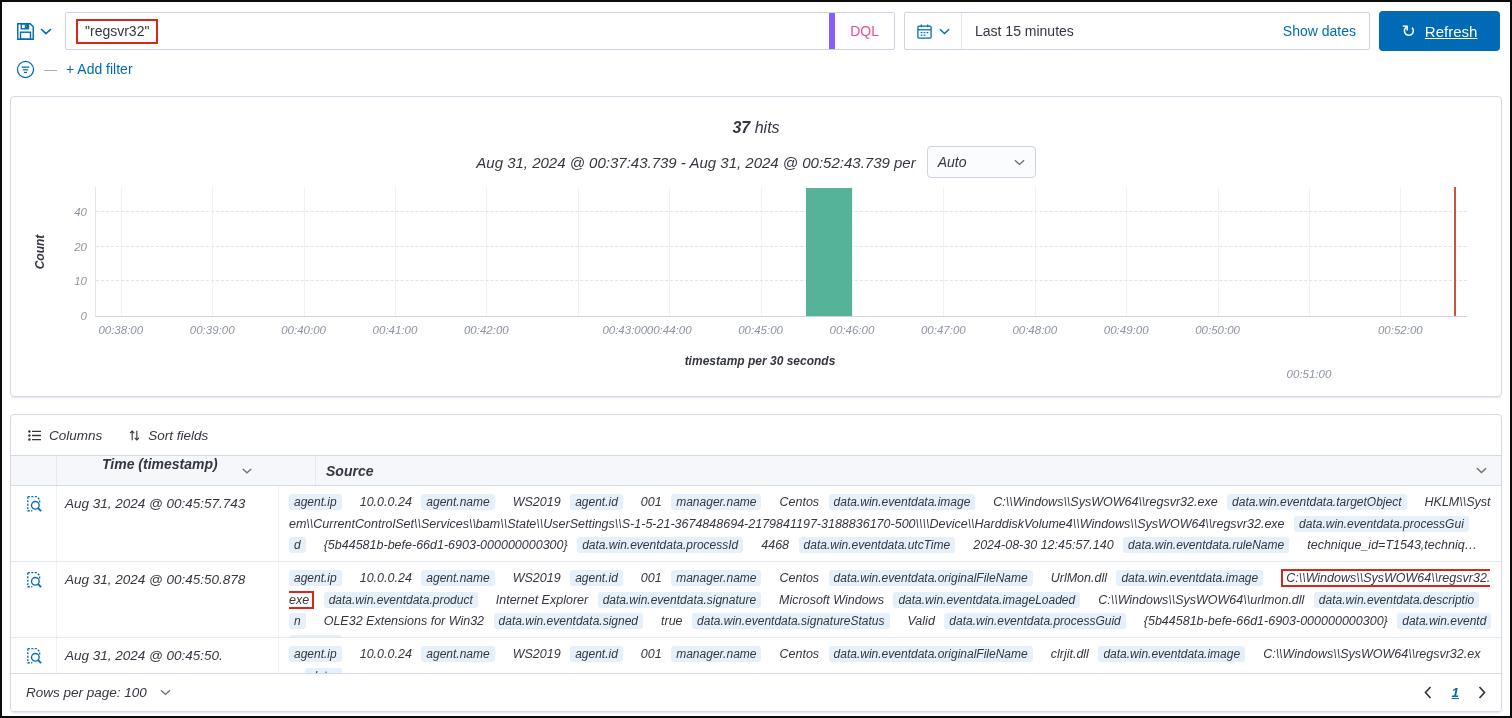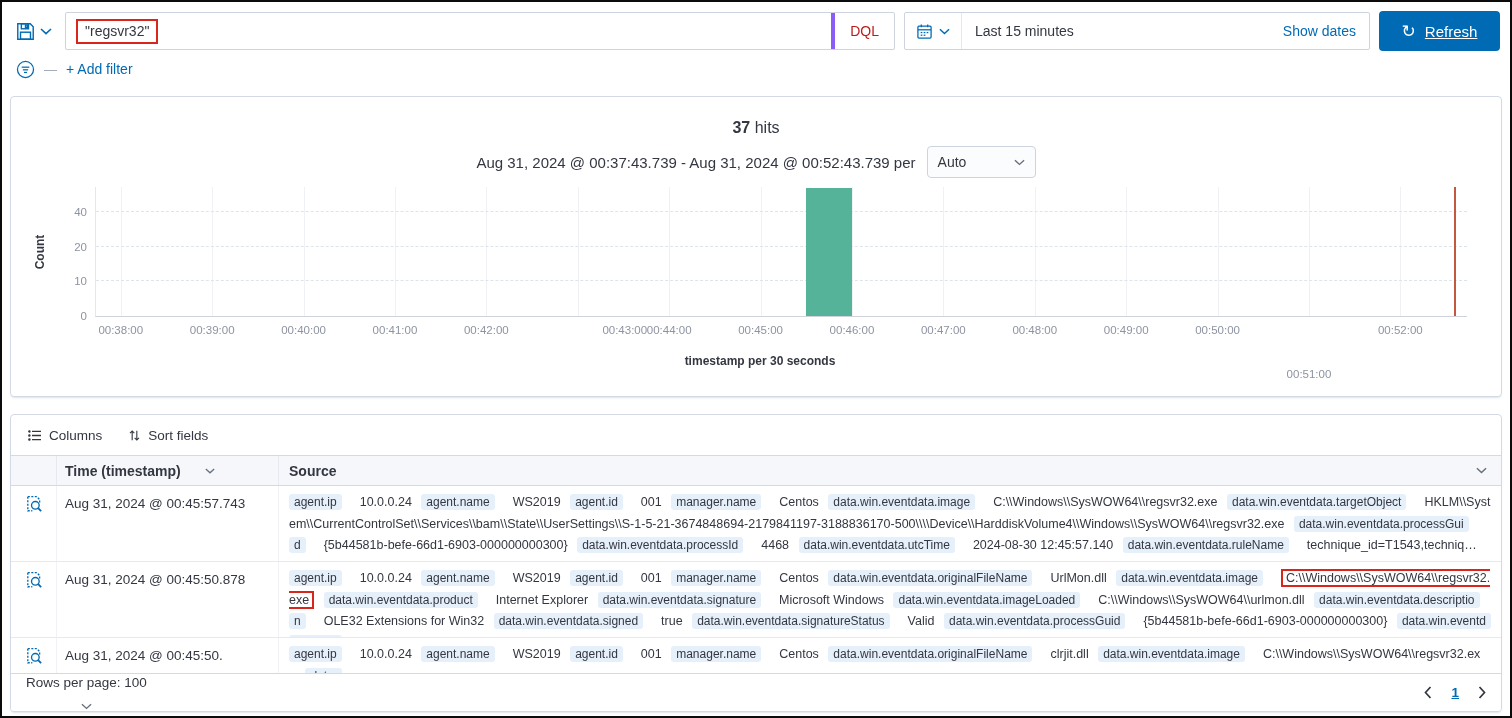--- a/index.html
+++ b/index.html
@@ -9,22 +9,22 @@
 
   
   .topbar { position: absolute; top: 8px; left: 10px; right: 10px; height: 42px;
             display: flex; align-items: center; gap: 9px; }
   .save-group { display: flex; align-items: center; gap: 5px; color: #006bb4;
                 padding: 0 4px; cursor: pointer; }
   .search-box { flex: 1; height: 38px; display: flex; align-items: stretch;
                 border: 1px solid #cdd3df; border-radius: 2px; background: #fff; }
   .search-input { flex: 1; display: flex; align-items: center; padding: 0 10px; font-size: 14px; }
   .anno-box { border: 2px solid #d9261c; padding: 2px 7px 3px 7px; }
-  .dql-btn { display: flex; align-items: center; padding: 0 15px; color: #b91c1c;
-             font-size: 14px; border-left: 4px solid #8b5cf6; cursor: pointer; }
+  .dql-btn { display: flex; align-items: center; padding: 0 15px; color: #ec4899;
+             font-size: 14px; border-left: 6px solid #8b5cf6; cursor: pointer; }
   .datepicker { width: 466px; height: 38px; display: flex; align-items: center;
                 border: 1px solid #cdd3df; border-radius: 2px; background: #fff; justify-content: center; }
   .cal-seg { height: 100%; display: flex; align-items: center; gap: 6px; padding: 0 11px;
              border-right: 1px solid #e3e7ef; color: #006bb4; cursor: pointer; }
   .date-text { flex: 1; padding: 0 13px; font-size: 14px; color: #343741; }
   .show-dates { color: #006bb4; font-size: 14px; padding: 0 13px; white-space: nowrap; cursor: pointer; }
   .refresh-btn { width: 121px; height: 40px; background: #006bb4; border: none; border-radius: 4px;
                  color: #fff; font-size: 15px; font-family: inherit; display: flex; align-items: center;
                  justify-content: center; gap: 9px; cursor: pointer; }
   .refresh-btn .lbl { text-decoration: underline; }
@@ -32,21 +32,21 @@
 
   
   .filter-row { position: absolute; top: 55px; left: 14px; display: flex; align-items: center;
                 gap: 9px; height: 24px; }
   .filter-dash { color: #98a2b3; font-size: 13px; }
   .add-filter { color: #006bb4; font-size: 14px; cursor: pointer; }
 
   
   .panel { position: absolute; left: 8px; right: 8px; background: #fff;
            border: 1px solid #d3dae6; border-radius: 4px;
-           box-shadow: 0 2px 2px -1px rgba(152,162,179,.3); }
+           box-shadow: 0 2px 2px -1px rgba(152,162,179,.3); font-style: italic; }
   .chart-panel { top: 94px; height: 301px; }
   .table-panel { top: 412px; bottom: 4px; display: flex; flex-direction: column; overflow: hidden; }
 
   
   .hits-line { text-align: center; margin-top: 22px; font-size: 16px; }
   .hits-line b { font-weight: 700; }
   .range-line { display: flex; justify-content: center; align-items: center; gap: 11px;
                 margin-top: 9px; font-size: 15px; }
   .interval-select { width: 109px; height: 32px; display: flex; align-items: center;
                      justify-content: space-between; padding: 0 10px; font-size: 14px;
@@ -71,42 +71,42 @@
                  font-size: 12px; font-weight: 700; color: #343741; }
 
   
   .tbl-toolbar { display: flex; align-items: center; gap: 26px; height: 40px; padding: 0 17px;
                  font-size: 13.5px; flex: none; }
   .tool-btn { display: flex; align-items: center; gap: 7px; cursor: pointer; color: #343741; }
   .tbl-header { display: flex; align-items: center; height: 31px; background: #f5f7fa;
                 border-top: 1px solid #d3dae6; border-bottom: 1px solid #d3dae6;
                 font-size: 14px; font-weight: 700; flex: none; }
   .col-icon { width: 46px; align-self: stretch; border-right: 1px solid #e6e9f0; flex: none; }
-  .col-time { width: 222px; align-self: stretch; display: flex; align-items: center; gap: 24px;
-              padding: 0 12px 0 8px; border-right: 1px solid #e6e9f0; flex: none; }
+  .col-time { width: 222px; align-self: stretch; display: flex; gap: 24px;
+              padding: 0 12px 0 8px; border-right: 1px solid #e6e9f0; flex: none; margin-left: 37px; }
   .col-source { flex: 1; display: flex; align-items: center; justify-content: space-between;
                 padding: 0 14px 0 10px; }
   .tbl-body { flex: 1; overflow: hidden; }
   .trow { display: flex; border-bottom: 1px solid #e6e9f0; height: 76px; overflow: hidden; }
   .icon-cell { width: 46px; flex: none; display: flex; justify-content: center;
                padding-top: 9px; border-right: 1px solid #f0f2f6; }
   .icon-cell svg { cursor: pointer; }
   .time-cell { width: 222px; flex: none; padding: 7px 12px 0 8px; font-size: 13.5px;
                line-height: 21px; word-break: break-all; border-right: 1px solid #f0f2f6; }
   .src-cell { flex: 1; padding: 6px 10px 0 10px; font-size: 12.5px; line-height: 21.5px;
               word-break: break-all; overflow: hidden; }
   .badge { display: inline; background: #e6f0fa; border-radius: 3px; padding: 1px 5px;
            font-size: 12px; margin-right: 18px; box-decoration-break: clone; }
   .val { margin-right: 6px; }
   .val-anno { border: 2px solid #d9261c; padding: 0 3px; margin-right: 6px; }
 
   .tbl-footer { flex: none; height: 38px; border-top: 1px solid #d3dae6; background: #fff;
                 display: flex; align-items: center; justify-content: space-between;
                 padding: 0 15px; font-size: 13.5px; }
-  .rpp { display: flex; align-items: center; gap: 13px; cursor: pointer; flex-direction: column; }
+  .rpp { display: flex; align-items: center; gap: 13px; cursor: pointer; }
   .pager { display: flex; align-items: center; gap: 19px; }
   .page-num { color: #006bb4; font-weight: 700; text-decoration: underline; cursor: pointer; }
   .pg-chev { cursor: pointer; display: flex; align-items: center; }
 
   .chev { display: inline-flex; align-items: center; }
 </style>
 </head>
 <body>
 
 <div class="screen">

